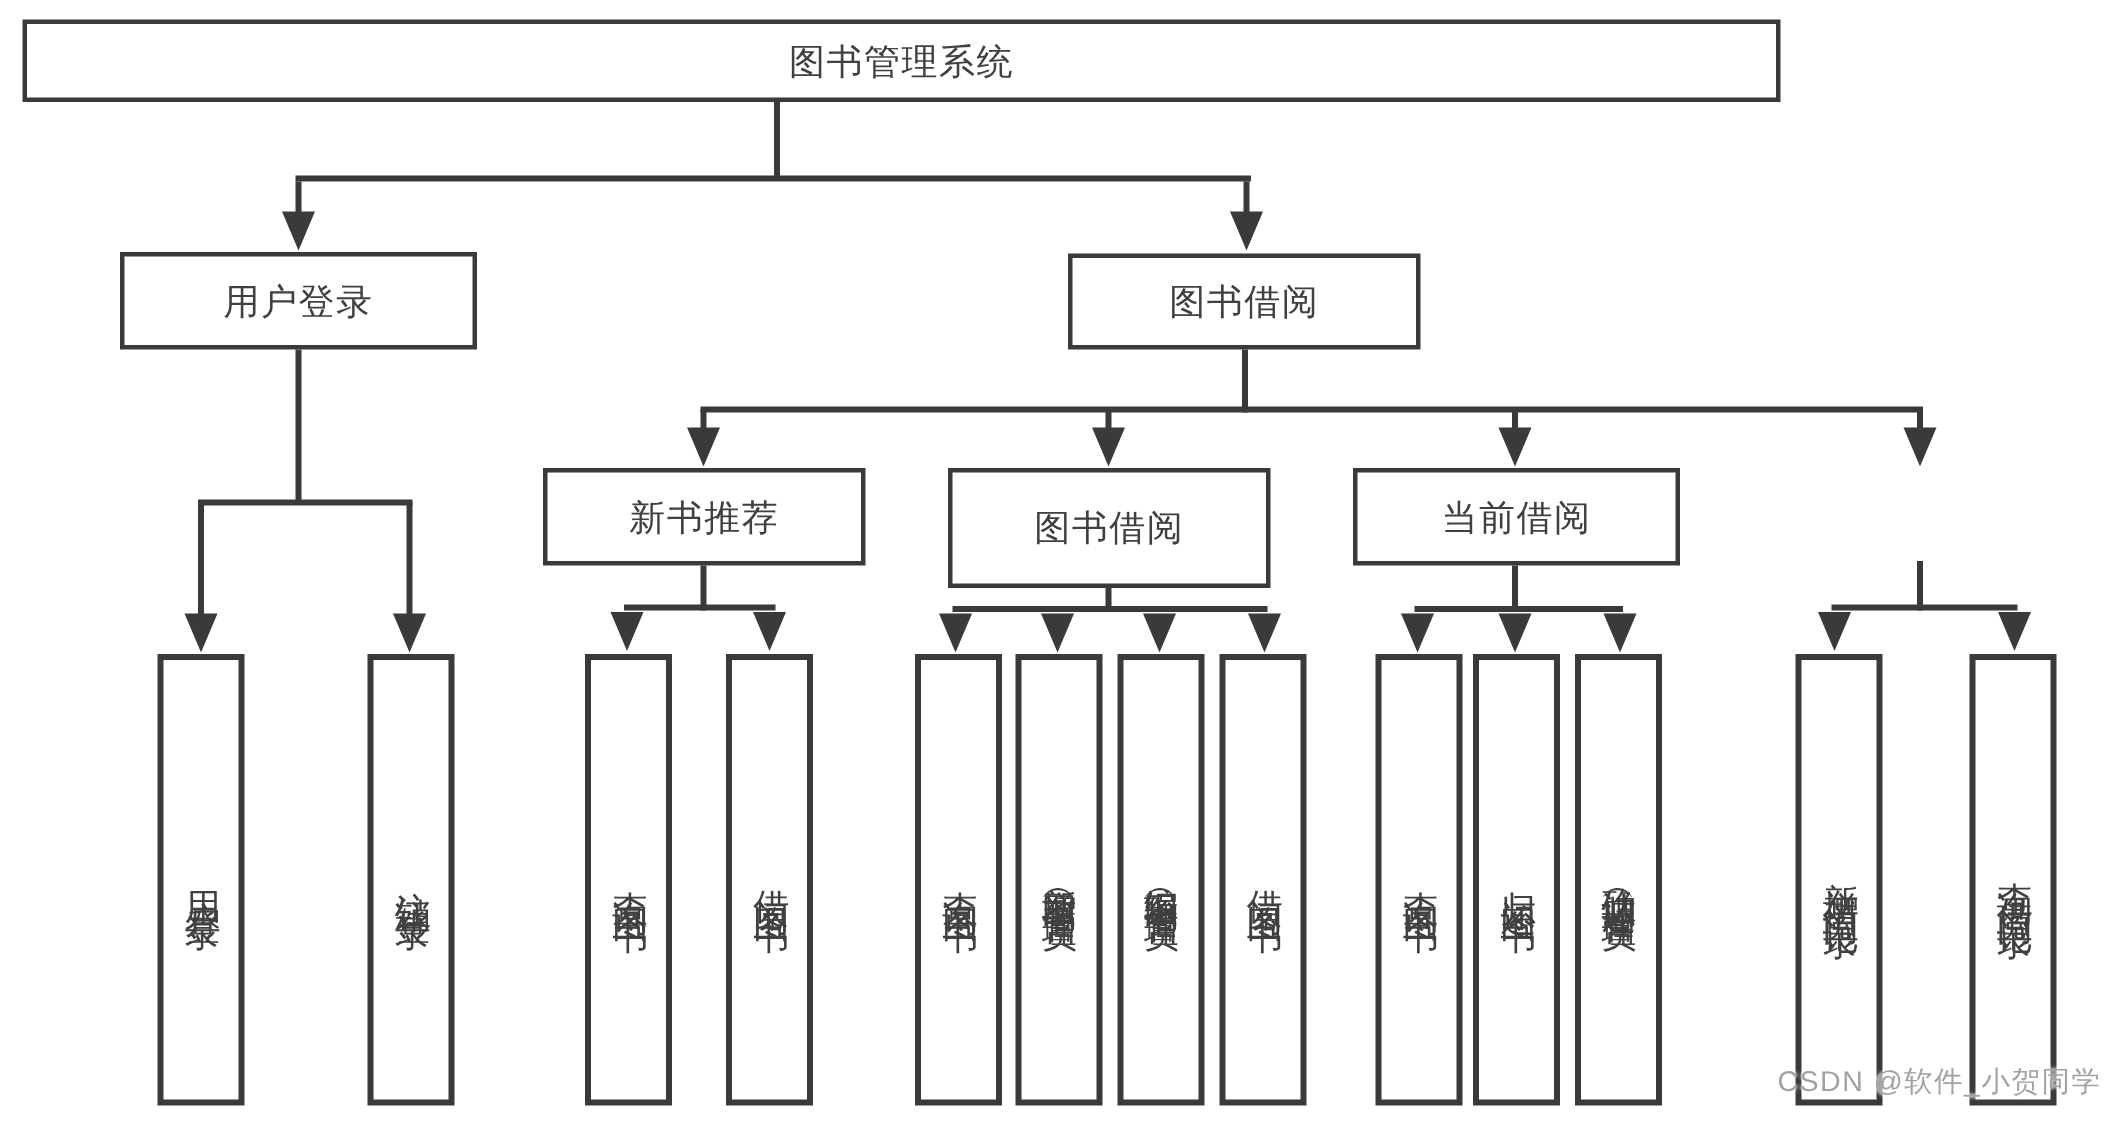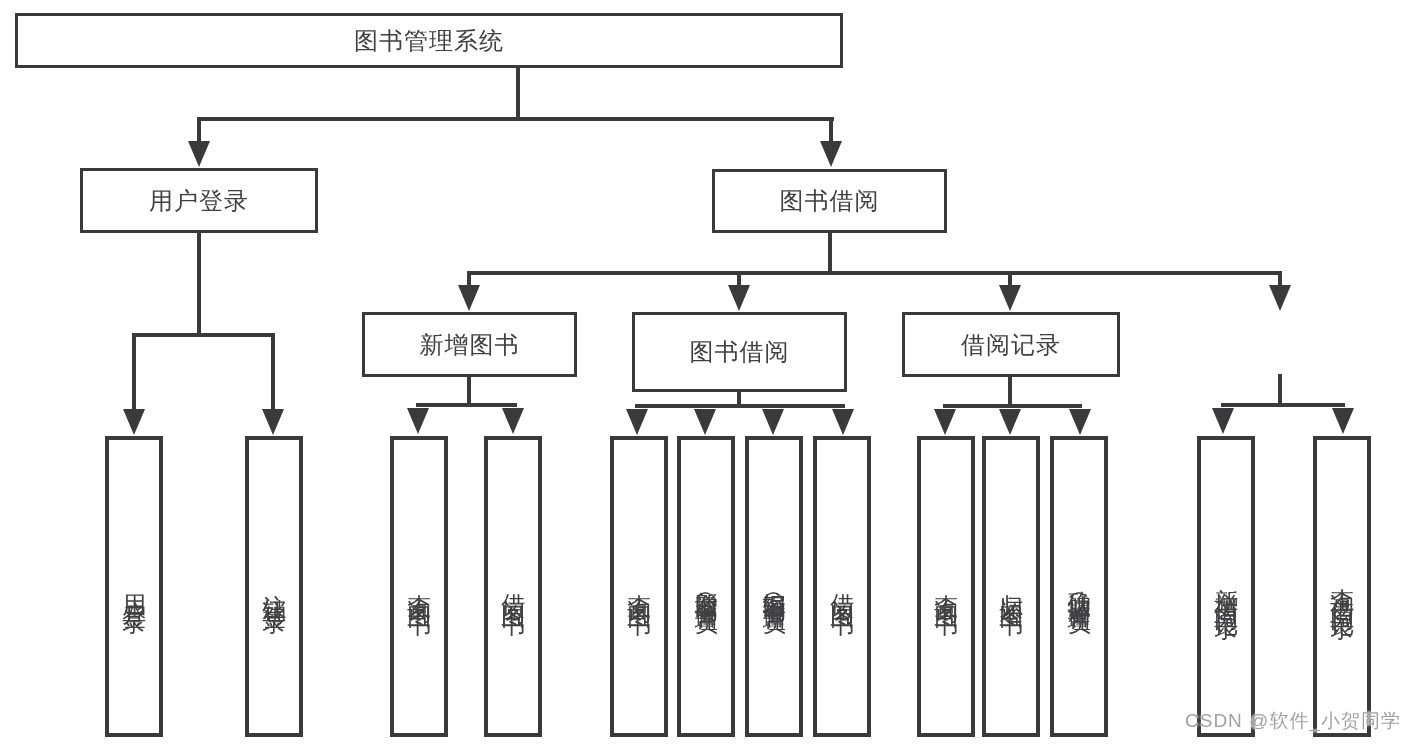--- a/index.html
+++ b/index.html
@@ -93,39 +93,39 @@
   <div class="hl" style="left:943px;top:404px;width:139px"></div>
   <div class="ah" style="left:934px;top:409px"></div>
   <div class="ah" style="left:999px;top:409px"></div>
   <div class="ah" style="left:1069px;top:409px"></div>
 
   <div class="vl" style="left:1278px;top:374px;height:33px"></div>
   <div class="hl" style="left:1221px;top:403px;width:124px"></div>
   <div class="ah" style="left:1212px;top:408px"></div>
   <div class="ah" style="left:1332px;top:408px"></div>
 
-  <div class="box" style="left:15px;top:13px;width:828px;height:55px">
+  <div class="box" style="left:15px;top:13px;width:1172px;height:55px">
     <span>图书管理系统</span>
   </div>
 
   <div class="box" style="left:80px;top:168px;width:238px;height:65px">
     <span>用户登录</span>
   </div>
   <div class="box" style="left:712px;top:169px;width:235px;height:64px">
     <span>图书借阅</span>
   </div>
 
   <div class="box" style="left:362px;top:312px;width:215px;height:65px">
-    <span>新增图书</span>
+    <span>新书推荐</span>
   </div>
   <div class="box" style="left:632px;top:312px;width:215px;height:80px">
     <span>图书借阅</span>
   </div>
   <div class="box" style="left:902px;top:312px;width:218px;height:65px">
-    <span>借阅记录</span>
+    <span>当前借阅</span>
   </div>
 
   <div class="box leaf" style="left:105px;top:436px;width:58px;height:301px">
     <span class="vtext">用户登录</span>
   </div>
   <div class="box leaf" style="left:245px;top:436px;width:58px;height:301px">
     <span class="vtext">注销登录</span>
   </div>
 
   <div class="box leaf" style="left:390px;top:436px;width:58px;height:301px">

